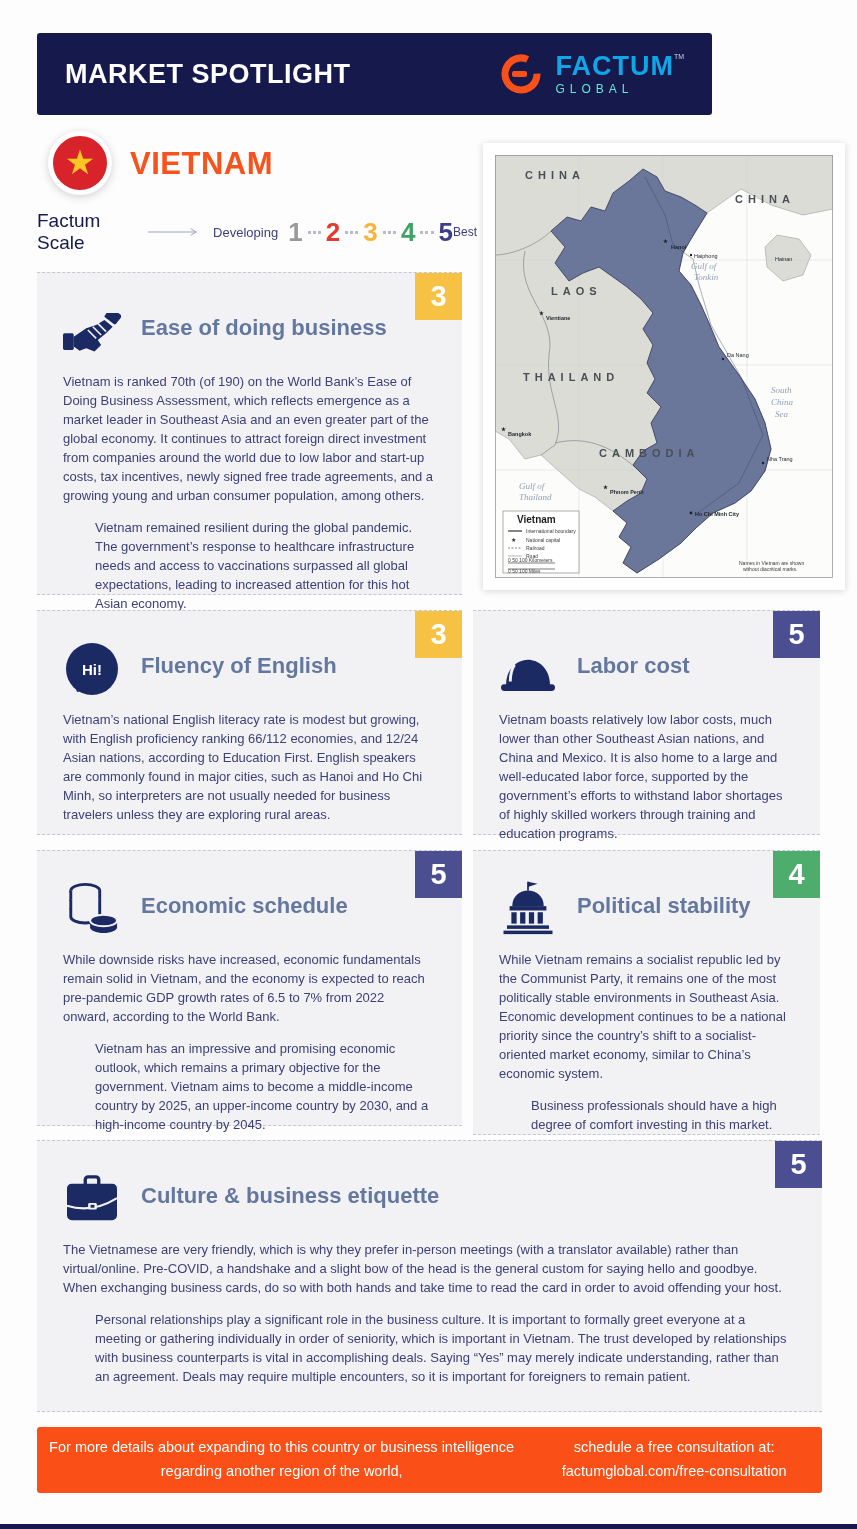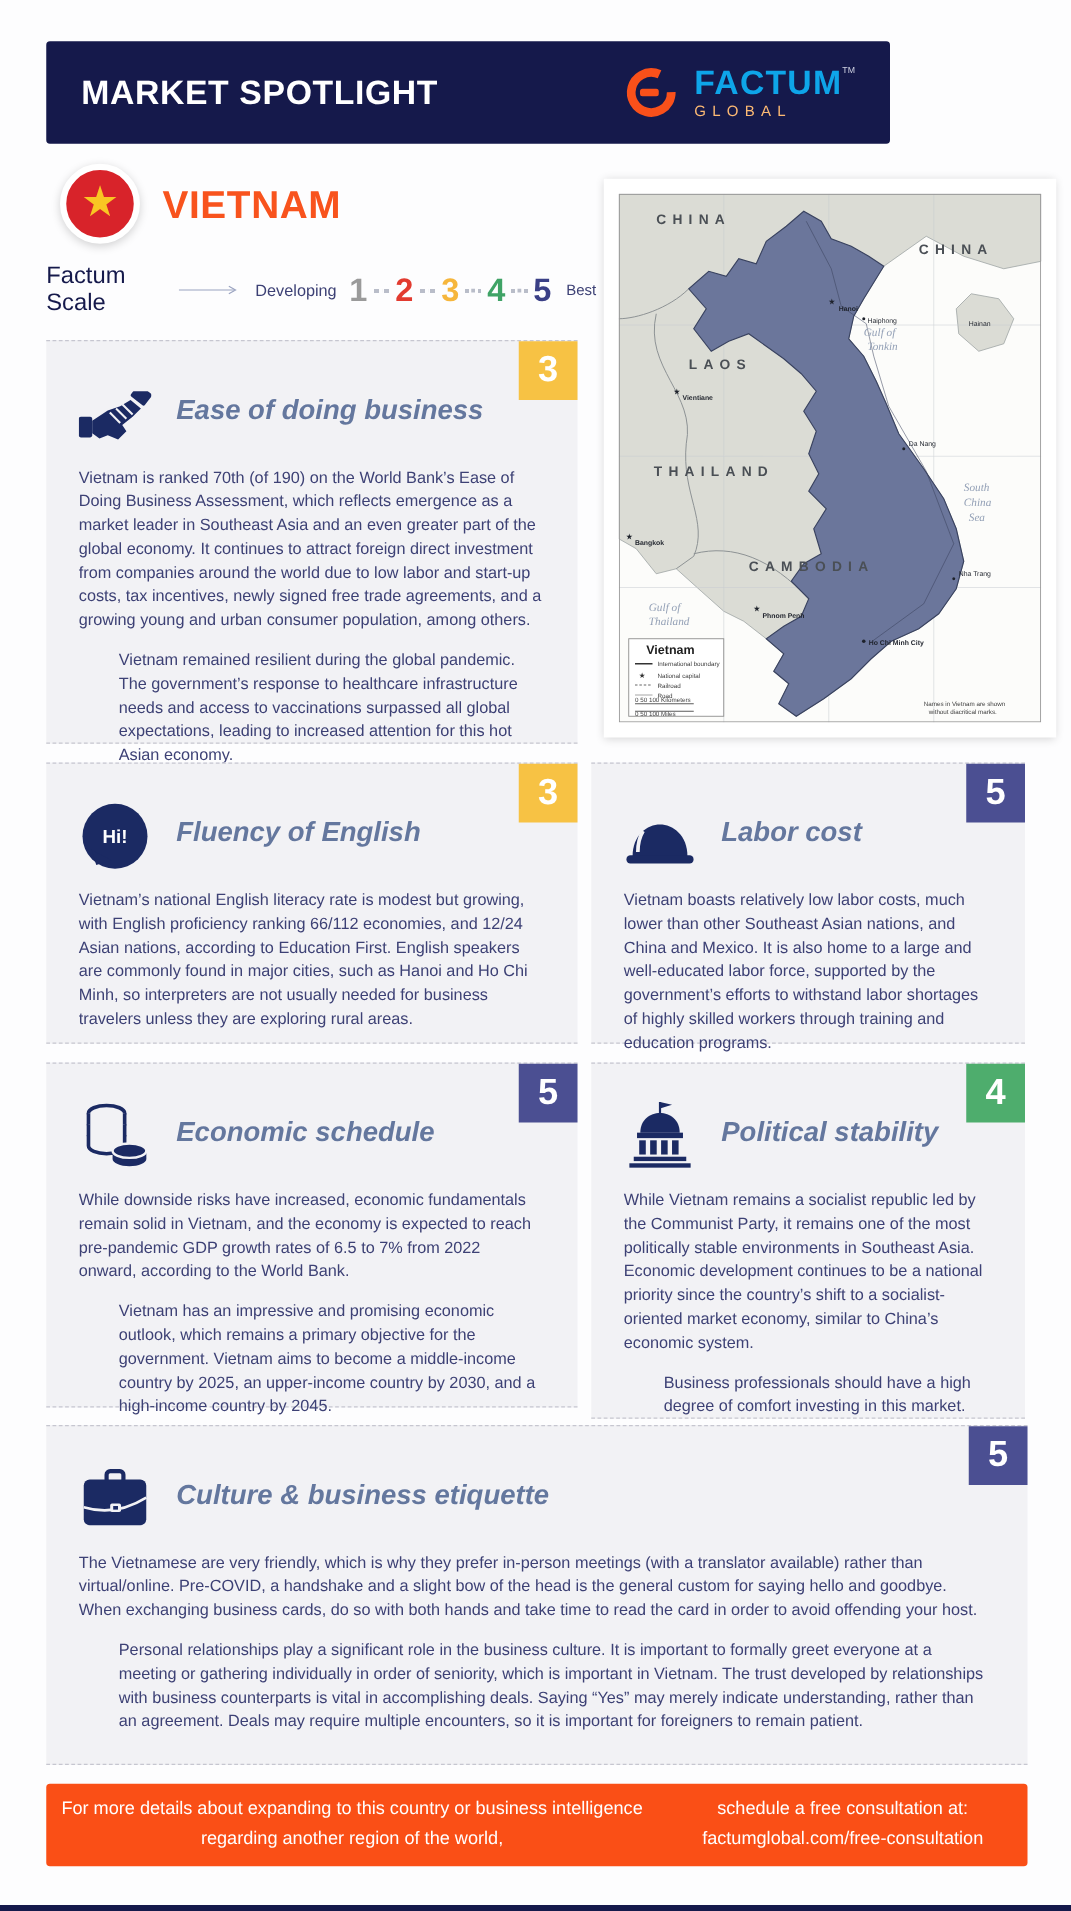--- a/index.html
+++ b/index.html
@@ -14,52 +14,52 @@
     left:37px;top:33px;width:675px;height:82px;background:#15194b;border-radius:3px;
     display:flex;align-items:center;justify-content:space-between;padding:0 28px;box-sizing:border-box;
   }
   #header h1{
     color:#ffffff;font-size:27px;letter-spacing:.5px;margin:0;font-weight:bold;
   }
   .brand{display:flex;align-items:center;gap:12px;}
   .brand-text{line-height:1;}
   .brand-name{color:#0ea5e9;font-size:27px;font-weight:bold;letter-spacing:1px;}
   .brand-tm{color:#cfd2e2;font-size:7px;vertical-align:top;}
-  .brand-sub{color:#fdba74;font-size:12px;letter-spacing:5px;margin-top:3px;}
+  .brand-sub{color:#5eead4;font-size:12px;letter-spacing:5px;margin-top:3px;}
 
   
   #flag{
     left:48px;top:131px;width:64px;height:64px;border-radius:50%;
     background:#d8232a;border:5px solid #ffffff;box-shadow:0 2px 8px rgba(0,0,0,.18);
     display:flex;align-items:center;justify-content:center;box-sizing:border-box;
   }
   #flag .star{color:#f9c623;font-size:34px;line-height:1;margin-top:-3px;}
   #country-title{
     left:130px;top:146px;font-size:31px;font-weight:bold;color:#f8531d;letter-spacing:.5px;
   }
 
   
   #scale-row{left:37px;top:214px;width:440px;height:36px;display:flex;align-items:center;}
   .scale-label{font-size:19px;font-weight:normal;color:#15194b;margin-right:16px;}
   .scale-low{font-size:13px;color:#3d4175;margin:0 10px 0 14px;}
-  .scale-high{font-size:12px;color:#3d4175;margin-left:12px;}
+  .scale-high{font-size:12px;color:#3d4175;margin-left:0;}
   .num{font-size:26px;font-weight:bold;line-height:1;}
   .dots{width:16px;border-bottom:3px dotted #b9bdc9;margin:0 5px;height:0;align-self:center;}
 
   
   .card{
     background:#f2f2f5;border-top:1px dashed #c6c6d0;border-bottom:1px dashed #c6c6d0;
     box-sizing:border-box;
   }
   .badge{
     position:absolute;top:0;right:0;width:47px;height:47px;color:#ffffff;
     font-size:29px;font-weight:bold;display:flex;align-items:center;justify-content:center;
   }
   .card-head{display:flex;align-items:center;gap:20px;padding:26px 28px 0 26px;}
-  .card-title{font-size:22px;font-weight:bold;color:#64779e;font-style:italic;}
+  .card-title{font-size:22px;font-weight:bold;color:#64779e;}
   .card-body{padding:16px 28px 0 26px;font-size:13px;line-height:1.46;color:#3d4175;}
   .card-body p{margin:0;}
   .card-body p + p{margin-top:13px;margin-left:32px;}
   .ic{width:58px;height:58px;display:flex;align-items:flex-end;justify-content:center;flex:0 0 58px;}
 
   #card-ease{left:37px;top:272px;width:425px;height:323px;}
   #card-fluency{left:37px;top:610px;width:425px;height:225px;}
   #card-labor{left:473px;top:610px;width:347px;height:225px;}
   #card-economic{left:37px;top:850px;width:425px;height:276px;}
   #card-political{left:473px;top:850px;width:347px;height:285px;}

